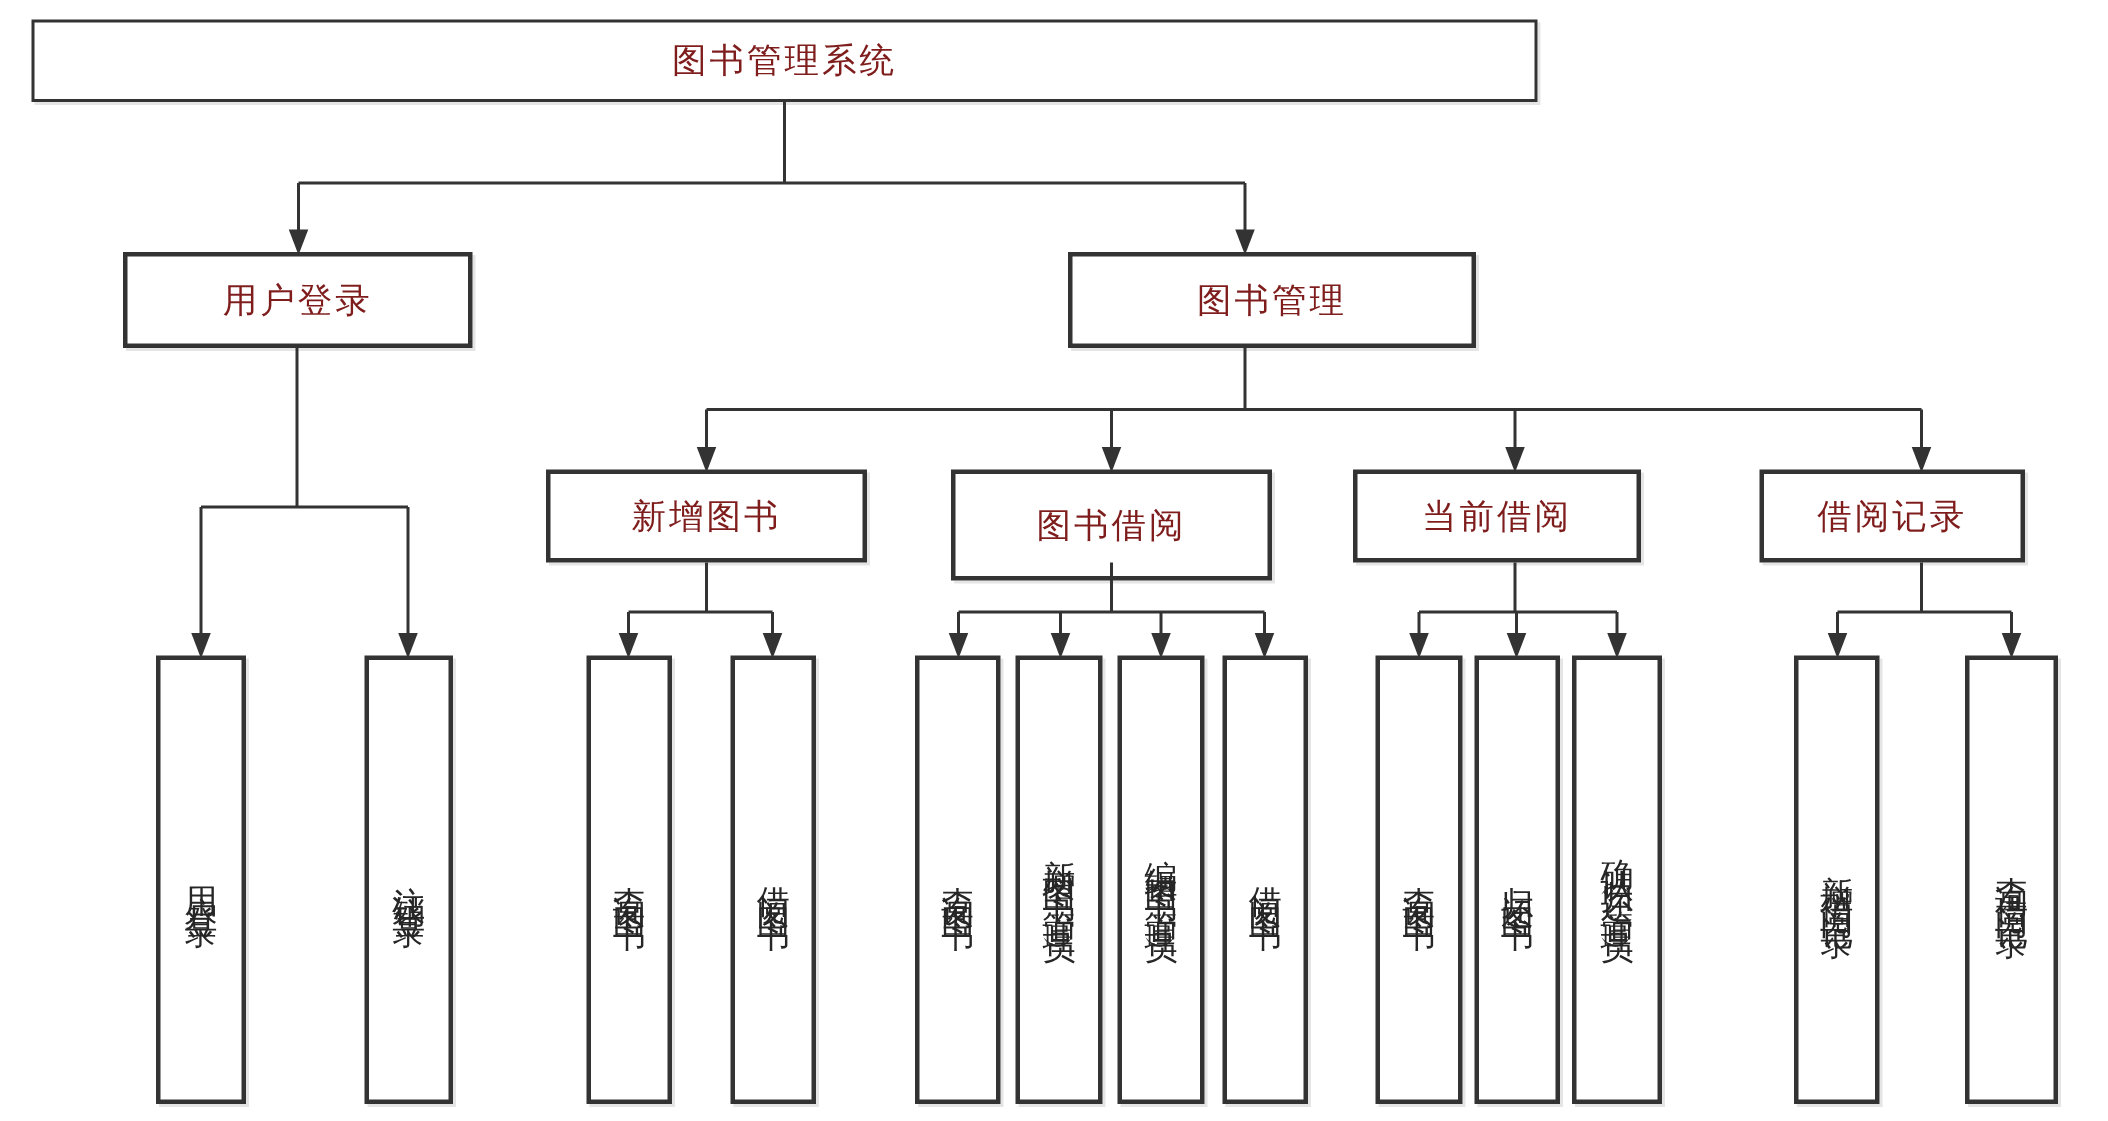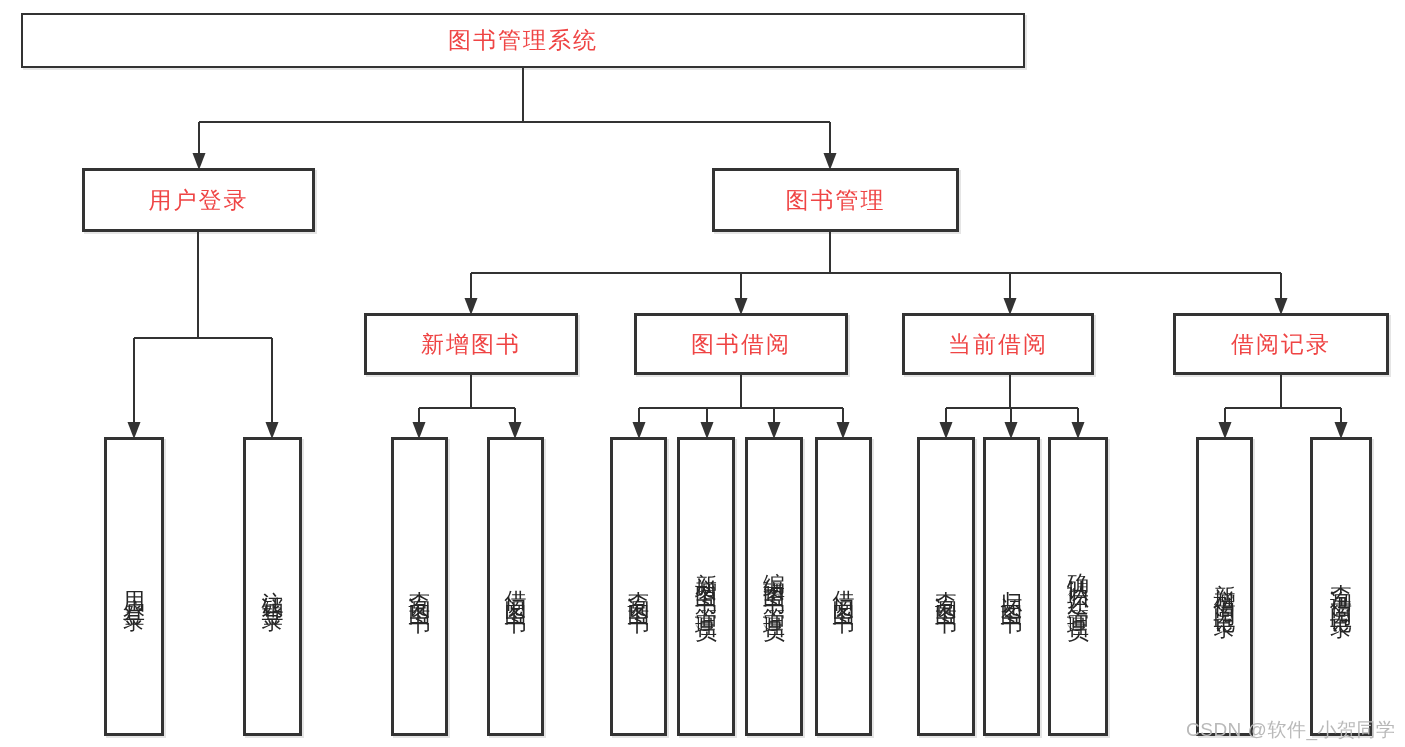--- a/index.html
+++ b/index.html
@@ -28,21 +28,21 @@
     display: flex;
     align-items: center;
     justify-content: center;
     z-index: 1;
     box-shadow: 2px 2px 0 rgba(0,0,0,0.10);
   }
   .box.root { border-width: 2px; }
 
   .hlabel {
     font-size: 23px;
-    color: #ef4444;
+    color: #7f1d1d;
     letter-spacing: 2px;
     white-space: nowrap;
   }
 
   .vlabel {
     writing-mode: vertical-rl;
     text-orientation: mixed;
     font-size: 22px;
     line-height: 1;
     letter-spacing: 7px;
@@ -139,34 +139,34 @@
     </g>
   </svg>
 
   <div class="box root" style="left:21px; top:13px; width:1004px; height:55px;">
     <span class="hlabel">图书管理系统</span>
   </div>
 
   <div class="box" style="left:82px; top:168px; width:233px; height:64px;">
     <span class="hlabel">用户登录</span>
   </div>
-  <div class="box" style="left:712px; top:168px; width:247px; height:64px;">
+  <div class="box" style="left:712px; top:168px; width:272px; height:64px;">
     <span class="hlabel">图书管理</span>
   </div>
 
   <div class="box" style="left:364px; top:313px; width:214px; height:62px;">
     <span class="hlabel">新增图书</span>
   </div>
-  <div class="box" style="left:634px; top:313px; width:214px; height:62px;">
+  <div class="box" style="left:634px; top:313px; width:214px; height:74px;">
     <span class="hlabel">图书借阅</span>
   </div>
   <div class="box" style="left:902px; top:313px; width:192px; height:62px;">
     <span class="hlabel">当前借阅</span>
   </div>
-  <div class="box" style="left:1173px; top:313px; width:216px; height:62px;">
+  <div class="box" style="left:1173px; top:313px; width:177px; height:62px;">
     <span class="hlabel">借阅记录</span>
   </div>
 
   <div class="box" style="left:104px; top:437px; width:60px; height:299px;">
     <span class="vlabel">用户登录</span>
   </div>
   <div class="box" style="left:243px; top:437px; width:59px; height:299px;">
     <span class="vlabel">注销登录</span>
   </div>
 
@@ -200,15 +200,14 @@
     <span class="vlabel">确认归还（管理员）</span>
   </div>
 
   <div class="box" style="left:1196px; top:437px; width:57px; height:299px;">
     <span class="vlabel">新增借阅记录</span>
   </div>
   <div class="box" style="left:1310px; top:437px; width:62px; height:299px;">
     <span class="vlabel">查询借阅记录</span>
   </div>
 
-  <div class="watermark">CSDN @软件_小贺同学</div>
 
 </div>
 
 </body></html>

